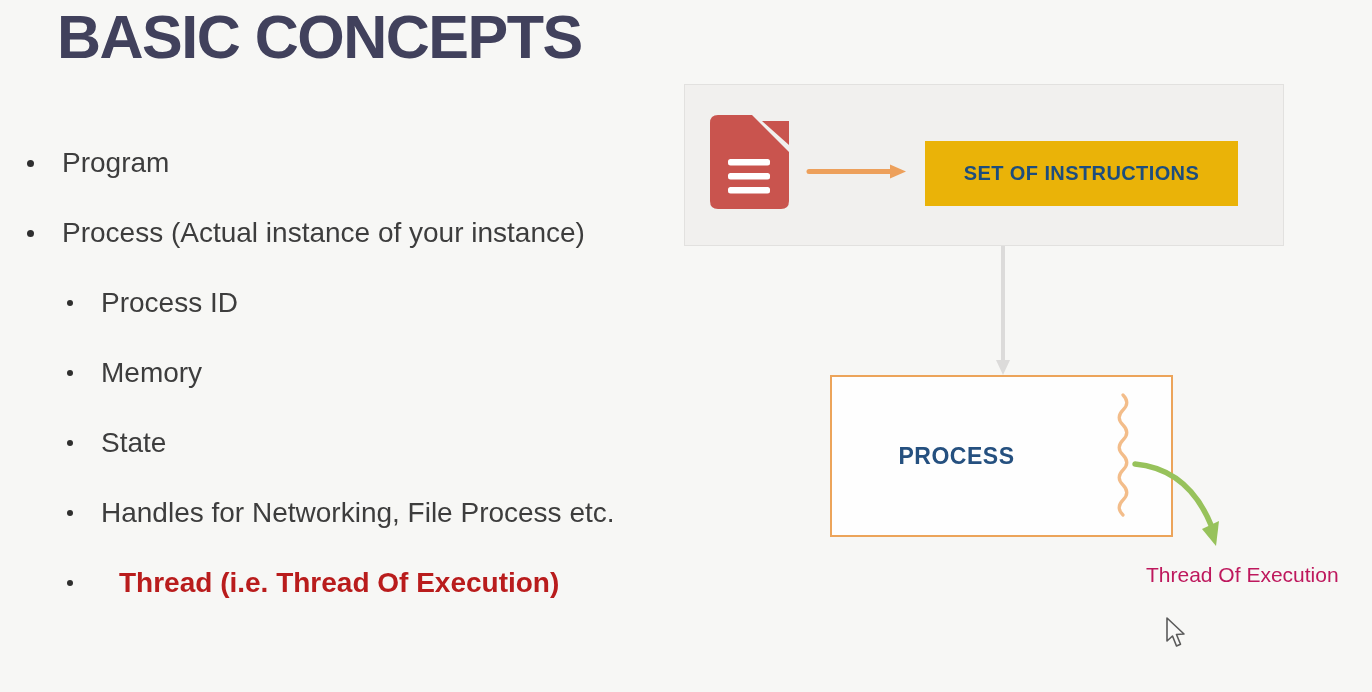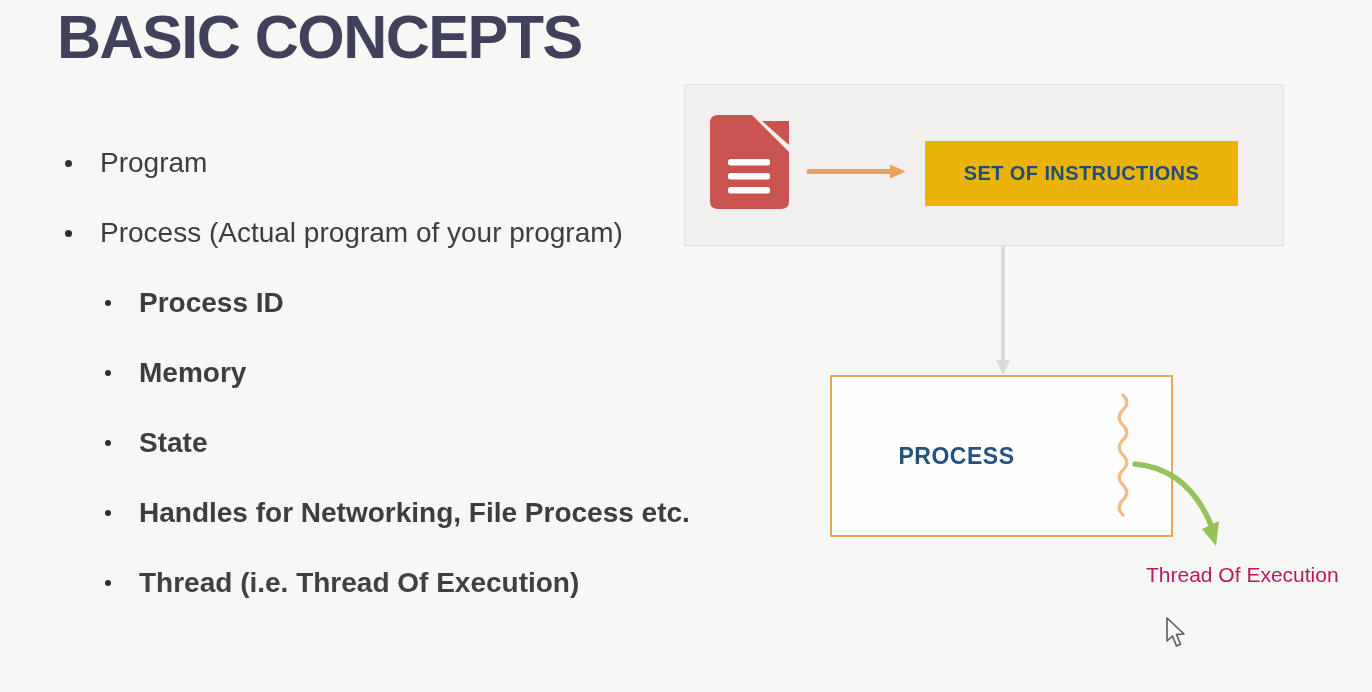--- a/index.html
+++ b/index.html
@@ -27,41 +27,40 @@
     margin-left: 36px;
   }
 
   
   .bullets {
     position: absolute;
     left: 0;
     top: 128px;
     width: 690px;
     list-style: none;
-    padding-left: 38px;
   }
   .bullet-row {
     display: flex;
     align-items: center;
     height: 70px;
     font-size: 28px;
     color: #3d3d3d;
     white-space: nowrap;
   }
   .bullet-row .dot {
     flex: none;
     width: 7px;
     height: 7px;
     border-radius: 50%;
     background: #2f2f2f;
     margin: 0 28px 0 27px;
   }
-  .bullet-row.lvl2 { margin-left: 40px; font-weight: bold; }
+  .bullet-row.lvl2 { margin-left: 40px; }
   .bullet-row.lvl2 .dot { width: 6px; height: 6px; }
-  .bullet-row.emph { font-weight: 700; color: #404040; }
+  .bullet-row.emph { font-weight: 700; color: #b91c1c; gap: 18px; }
 
   
   .top-panel {
     position: absolute;
     left: 684px;
     top: 84px;
     width: 600px;
     height: 162px;
     background: #f1f0ee;
     border: 1px solid #e2e1df;
@@ -129,21 +128,21 @@
 
   <h1 class="slide-title">BASIC CONCEPTS</h1>
 
   <ul class="bullets">
     <li class="bullet-row lvl1">
       <span class="dot"></span>
       <span>Program</span>
     </li>
     <li class="bullet-row lvl1">
       <span class="dot"></span>
-      <span>Process (Actual program of your program)</span>
+      <span>Process (Actual instance of your instance)</span>
     </li>
     <li class="bullet-row lvl2">
       <span class="dot"></span>
       <span>Process ID</span>
     </li>
     <li class="bullet-row lvl2">
       <span class="dot"></span>
       <span>Memory</span>
     </li>
     <li class="bullet-row lvl2">

